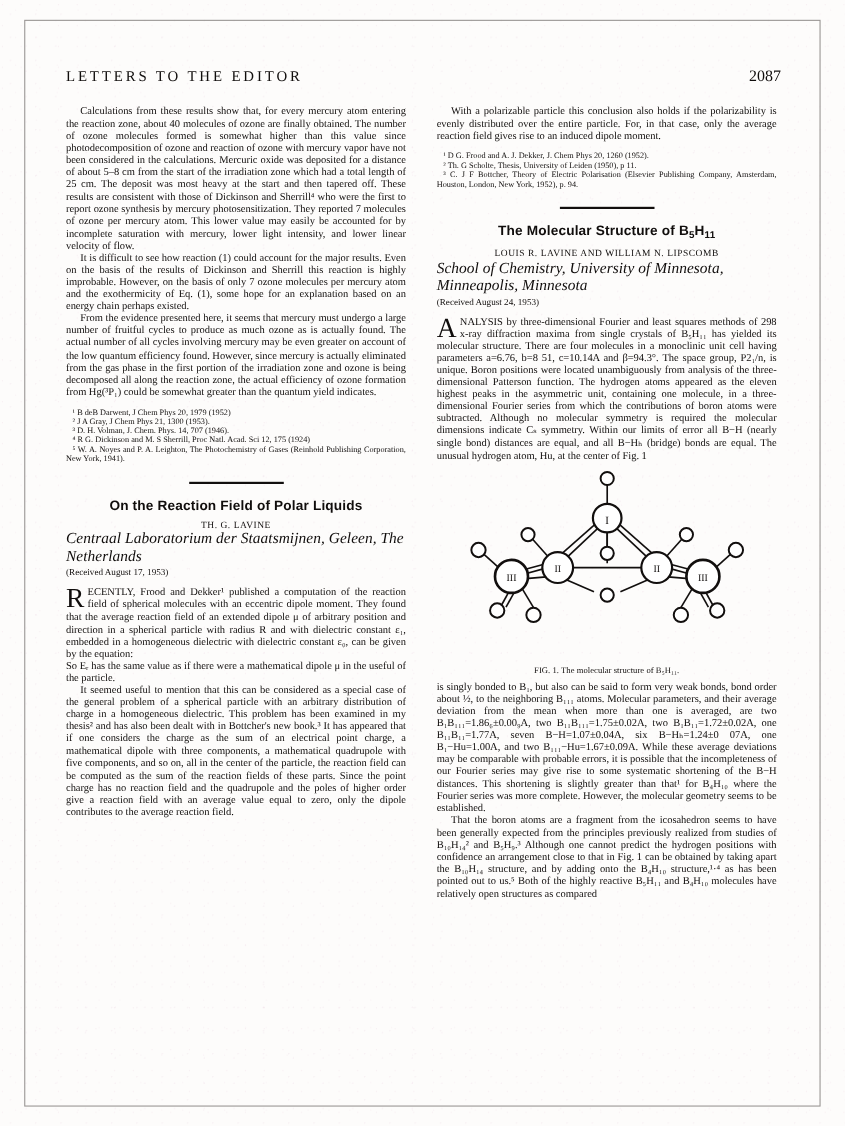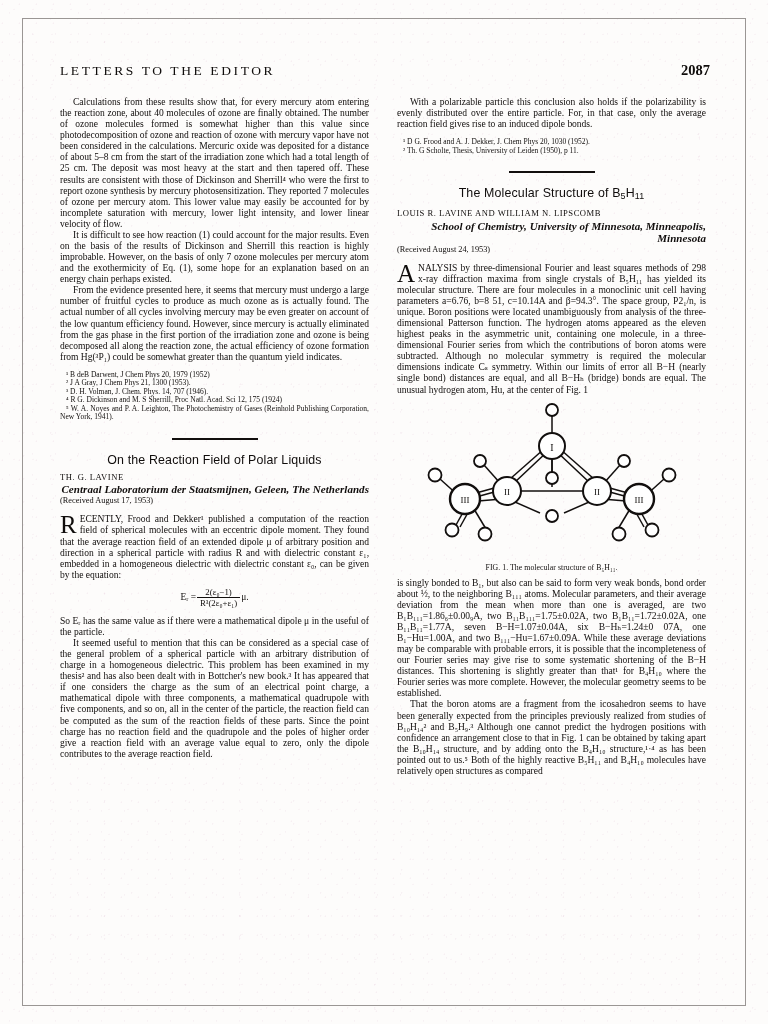--- a/index.html
+++ b/index.html
@@ -40,21 +40,21 @@
     align-items: baseline;
     justify-content: space-between;
   }
   .header-title {
     font-size: 13.5px;
     letter-spacing: 2.6px;
     font-family: "Liberation Serif", serif;
   }
   .page-num {
     font-size: 14.5px;
-    font-weight: bold;
+    font-weight: normal;
     letter-spacing: 0px;
     margin-left: 40px;
   }
   .columns {
     position: absolute;
     left: 60px; top: 96px;
     width: 650px;
     display: flex;
     gap: 28px;
   }
@@ -72,39 +72,38 @@
   .art-sep {
     width: 86px;
     height: 0;
     border-top: 2.2px solid #120f0e;
     margin: 16px auto 13px auto;
   }
   .art-title {
     text-align: center;
     font-family: "Liberation Sans", sans-serif;
     font-size: 12.4px;
-    font-weight: normal;
+    font-weight: bold;
     letter-spacing: 0.15px;
     margin: 4px 0 5px 0;
     line-height: 14px;
   }
   .art-authors {
-    text-align: left;
+    text-align: center;
     font-size: 8.6px;
     letter-spacing: 0.5px;
     margin-bottom: 1.5px;
   }
   .sc { font-variant: small-caps; }
   .art-affil {
-    text-align: right;
-    font-size: 11px;
+    text-align: left;
+    font-size: 14px;
     font-style: italic;
     margin-bottom: 1px;
     letter-spacing: 0.05px;
-    font-weight: bold;
   }
   .art-received {
     text-align: left;
     font-size: 8.3px;
     margin-bottom: 8px;
   }
   .dropcap-para {
     text-indent: 0;
     position: relative;
     min-height: 24px;
@@ -139,21 +138,21 @@
   }
   .frac .num { display: block; padding: 0 3px; font-size: 8.8px; }
   .frac .den { display: block; border-top: 1px solid #120f0e; padding: 0 3px; font-size: 8.8px; }
   .figure {
     margin: 8px 0 5px 0;
     text-align: center;
   }
   .fig-caption {
     text-align: center;
     font-size: 7.8px;
-    margin-top: 1px;
+    margin-top: 17px;
     letter-spacing: 0.05px;
   }
   sub { font-size: 0.72em; vertical-align: -0.22em; }
 </style>
 </head>
 <body>
 
 <div class="page">
   <div class="border-frame"></div>
 
@@ -180,36 +179,34 @@
 
       <div class="art-sep"></div>
 
       <div class="art-title">On the Reaction Field of Polar Liquids</div>
       <div class="art-authors sc">TH. G. LAVINE</div>
       <div class="art-affil">Centraal Laboratorium der Staatsmijnen, Geleen, The Netherlands</div>
       <div class="art-received">(Received August 17, 1953)</div>
 
       <p class="dropcap-para"><span class="dropcap">R</span><span>ECENTLY, Frood and Dekker¹ published a computation of the reaction field of spherical molecules with an eccentric dipole moment. They found that the average reaction field of an extended dipole μ of arbitrary position and direction in a spherical particle with radius R and with dielectric constant ε₁, embedded in a homogeneous dielectric with dielectric constant ε₀, can be given by the equation:</span></p>
 
-      <div class="equation">
-        <span>Eᵣ =</span><span class="frac"><span class="num">2(ε₀−1)</span><span class="den">R³(2ε₀+ε₁)</span></span><span>μ.</span>
-      </div>
 
       <p class="noindent">So Eᵣ has the same value as if there were a mathematical dipole μ in the useful of the particle.</p>
       <p>It seemed useful to mention that this can be considered as a special case of the general problem of a spherical particle with an arbitrary distribution of charge in a homogeneous dielectric. This problem has been examined in my thesis² and has also been dealt with in Bottcher's new book.³ It has appeared that if one considers the charge as the sum of an electrical point charge, a mathematical dipole with three components, a mathematical quadrupole with five components, and so on, all in the center of the particle, the reaction field can be computed as the sum of the reaction fields of these parts. Since the point charge has no reaction field and the quadrupole and the poles of higher order give a reaction field with an average value equal to zero, only the dipole contributes to the average reaction field.</p>
 
     </div>
 
     <div class="col">
 
-      <p>With a polarizable particle this conclusion also holds if the polarizability is evenly distributed over the entire particle. For, in that case, only the average reaction field gives rise to an induced dipole bonds.</p>
+      <p>With a polarizable particle this conclusion also holds if the polarizability is evenly distributed over the entire particle. For, in that case, only the average reaction field gives rise to an induced dipole moment.</p>
 
       <div class="footnotes">
-        <div>¹ D G. Frood and A. J. Dekker, J. Chem Phys 20, 1030 (1952).</div>
+        <div>¹ D G. Frood and A. J. Dekker, J. Chem Phys 20, 1260 (1952).</div>
         <div>² Th. G Scholte, Thesis, University of Leiden (1950), p 11.</div>
+        <div>³ C. J F Bottcher, Theory of Electric Polarisation (Elsevier Publishing Company, Amsterdam, Houston, London, New York, 1952), p. 94.</div>
       </div>
 
       <div class="art-sep"></div>
 
       <div class="art-title"><span>The Molecular Structure of B</span><sub>5</sub><span>H</span><sub>11</sub></div>
       <div class="art-authors sc">LOUIS R. LAVINE AND WILLIAM N. LIPSCOMB</div>
       <div class="art-affil">School of Chemistry, University of Minnesota, Minneapolis, Minnesota</div>
       <div class="art-received">(Received August 24, 1953)</div>
 
       <p class="dropcap-para"><span class="dropcap">A</span><span>NALYSIS by three-dimensional Fourier and least squares methods of 298 x-ray diffraction maxima from single crystals of B₅H₁₁ has yielded its molecular structure. There are four molecules in a monoclinic unit cell having parameters a=6.76, b=8 51, c=10.14A and β=94.3°. The space group, P2₁/n, is unique. Boron positions were located unambiguously from analysis of the three-dimensional Patterson function. The hydrogen atoms appeared as the eleven highest peaks in the asymmetric unit, containing one molecule, in a three-dimensional Fourier series from which the contributions of boron atoms were subtracted. Although no molecular symmetry is required the molecular dimensions indicate Cₛ symmetry. Within our limits of error all B−H (nearly single bond) distances are equal, and all B−Hₕ (bridge) bonds are equal. The unusual hydrogen atom, Hu, at the center of Fig. 1</span></p>

